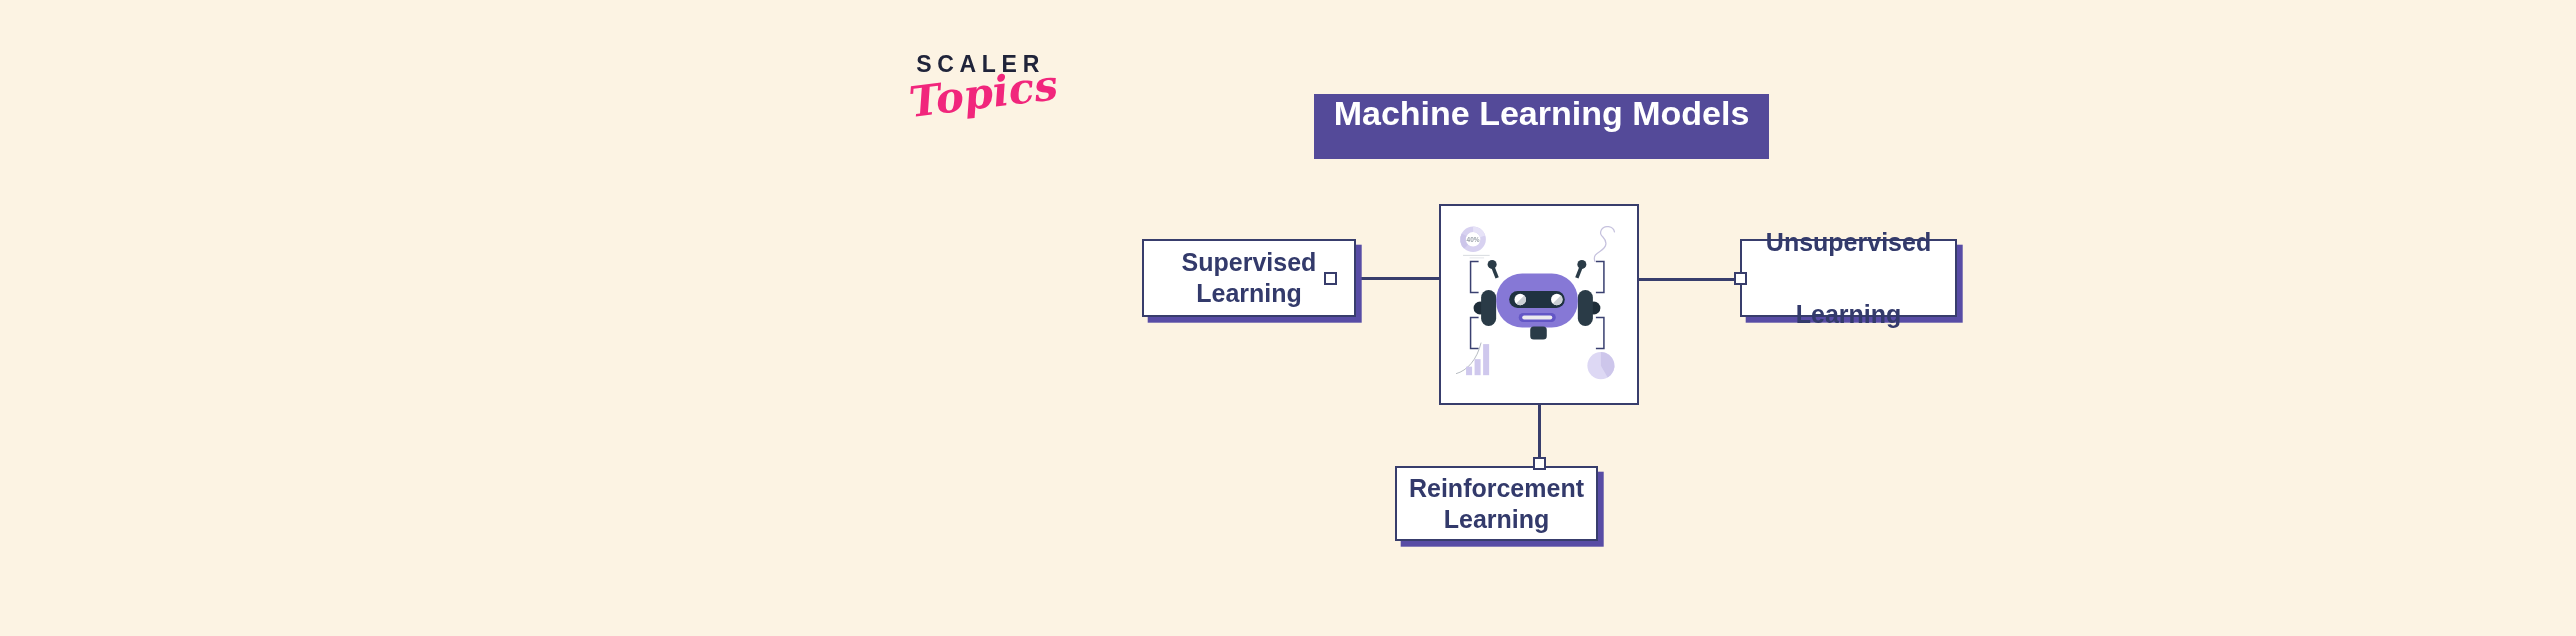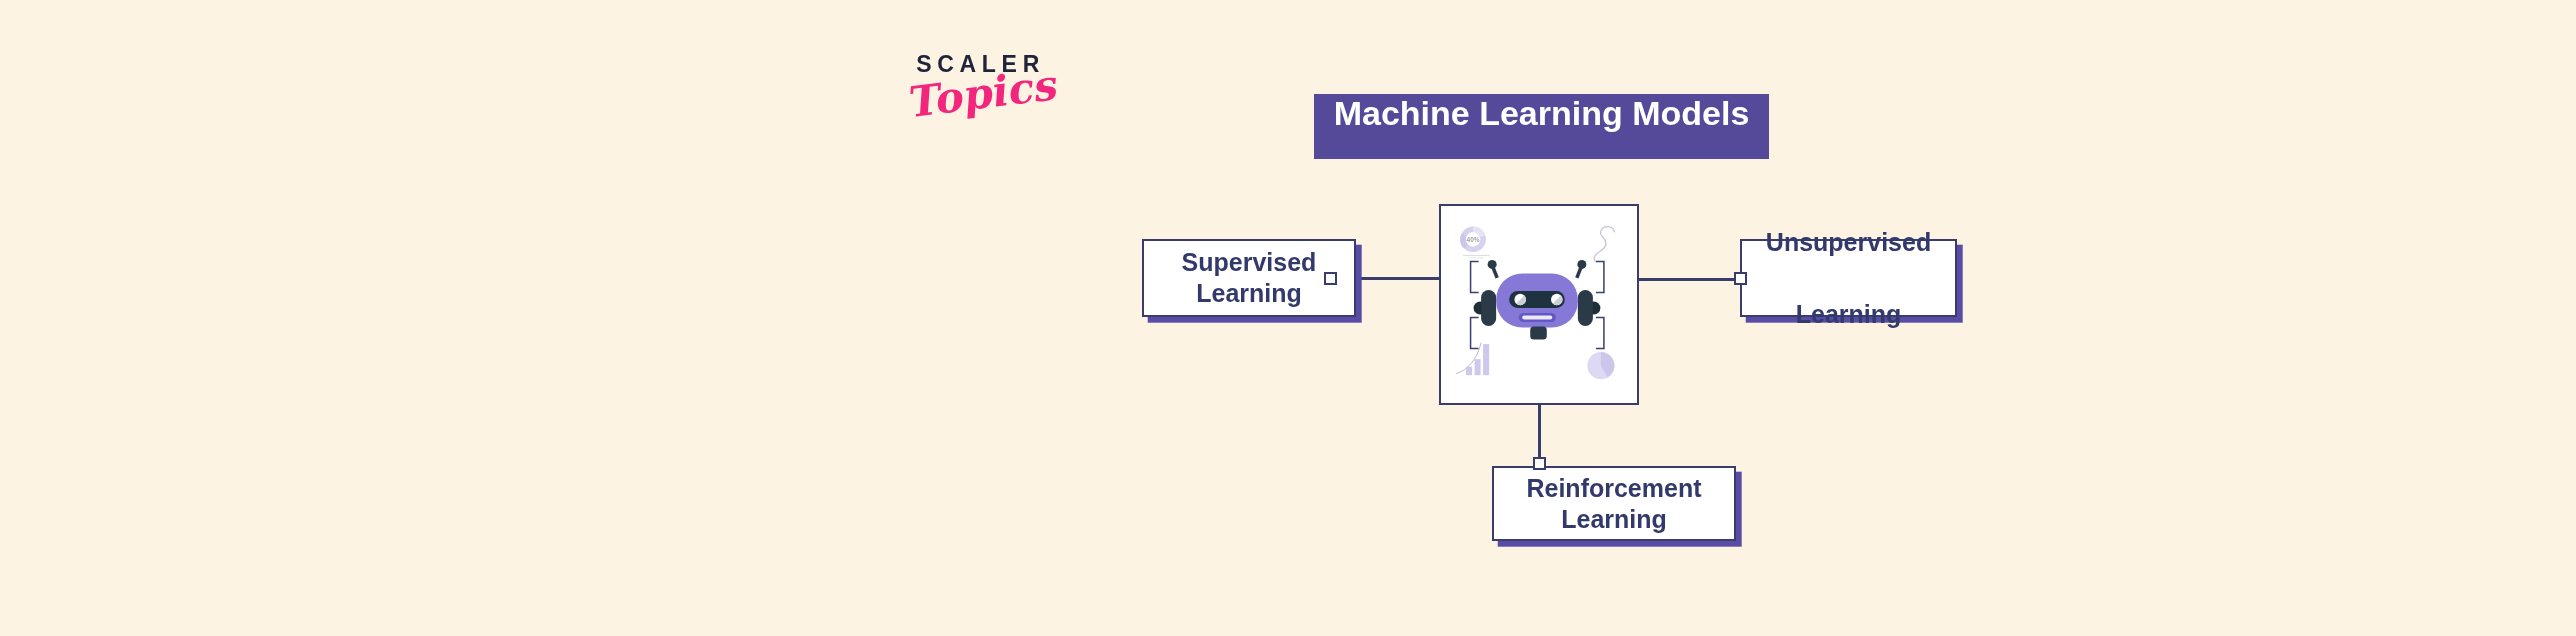--- a/index.html
+++ b/index.html
@@ -22,21 +22,21 @@
   .line-bottom{left:1538px;top:403px;width:2.6px;height:64px;}
 
   
   .center-card{position:absolute;left:1439px;top:204px;width:200px;height:201px;background:#FFFFFF;border:2.6px solid #383D6C;box-sizing:border-box;z-index:2;}
 
   
   .node{position:absolute;background:#FFFFFF;border:2.1px solid #383D6C;box-sizing:border-box;box-shadow:5.7px 5.7px 0 0 #584CA5;display:flex;flex-direction:column;align-items:center;justify-content:center;z-index:2;}
   .node span{color:#333A6B;font-size:25px;font-weight:bold;line-height:31px;white-space:nowrap;}
   .node-supervised{left:1117px;top:239px;width:214px;height:78px;margin-left:25px;}
   .node-unsupervised{left:1740px;top:239px;width:217px;height:78px;gap:41px;}
-  .node-reinforcement{left:1492px;top:466px;width:244px;height:75px;}
+  .node-reinforcement{left:1395px;top:466px;width:203px;height:75px;}
 
   
   .plug{position:absolute;width:13.4px;height:13.4px;background:#FFFFFF;border:2.6px solid #383D6C;box-sizing:border-box;z-index:3;}
   .plug-supervised{left:1324px;top:272px;}
   .plug-unsupervised{left:1734px;top:272px;}
   .plug-reinforcement{left:1533px;top:457px;}
 </style>
 </head>
 <body>
 

